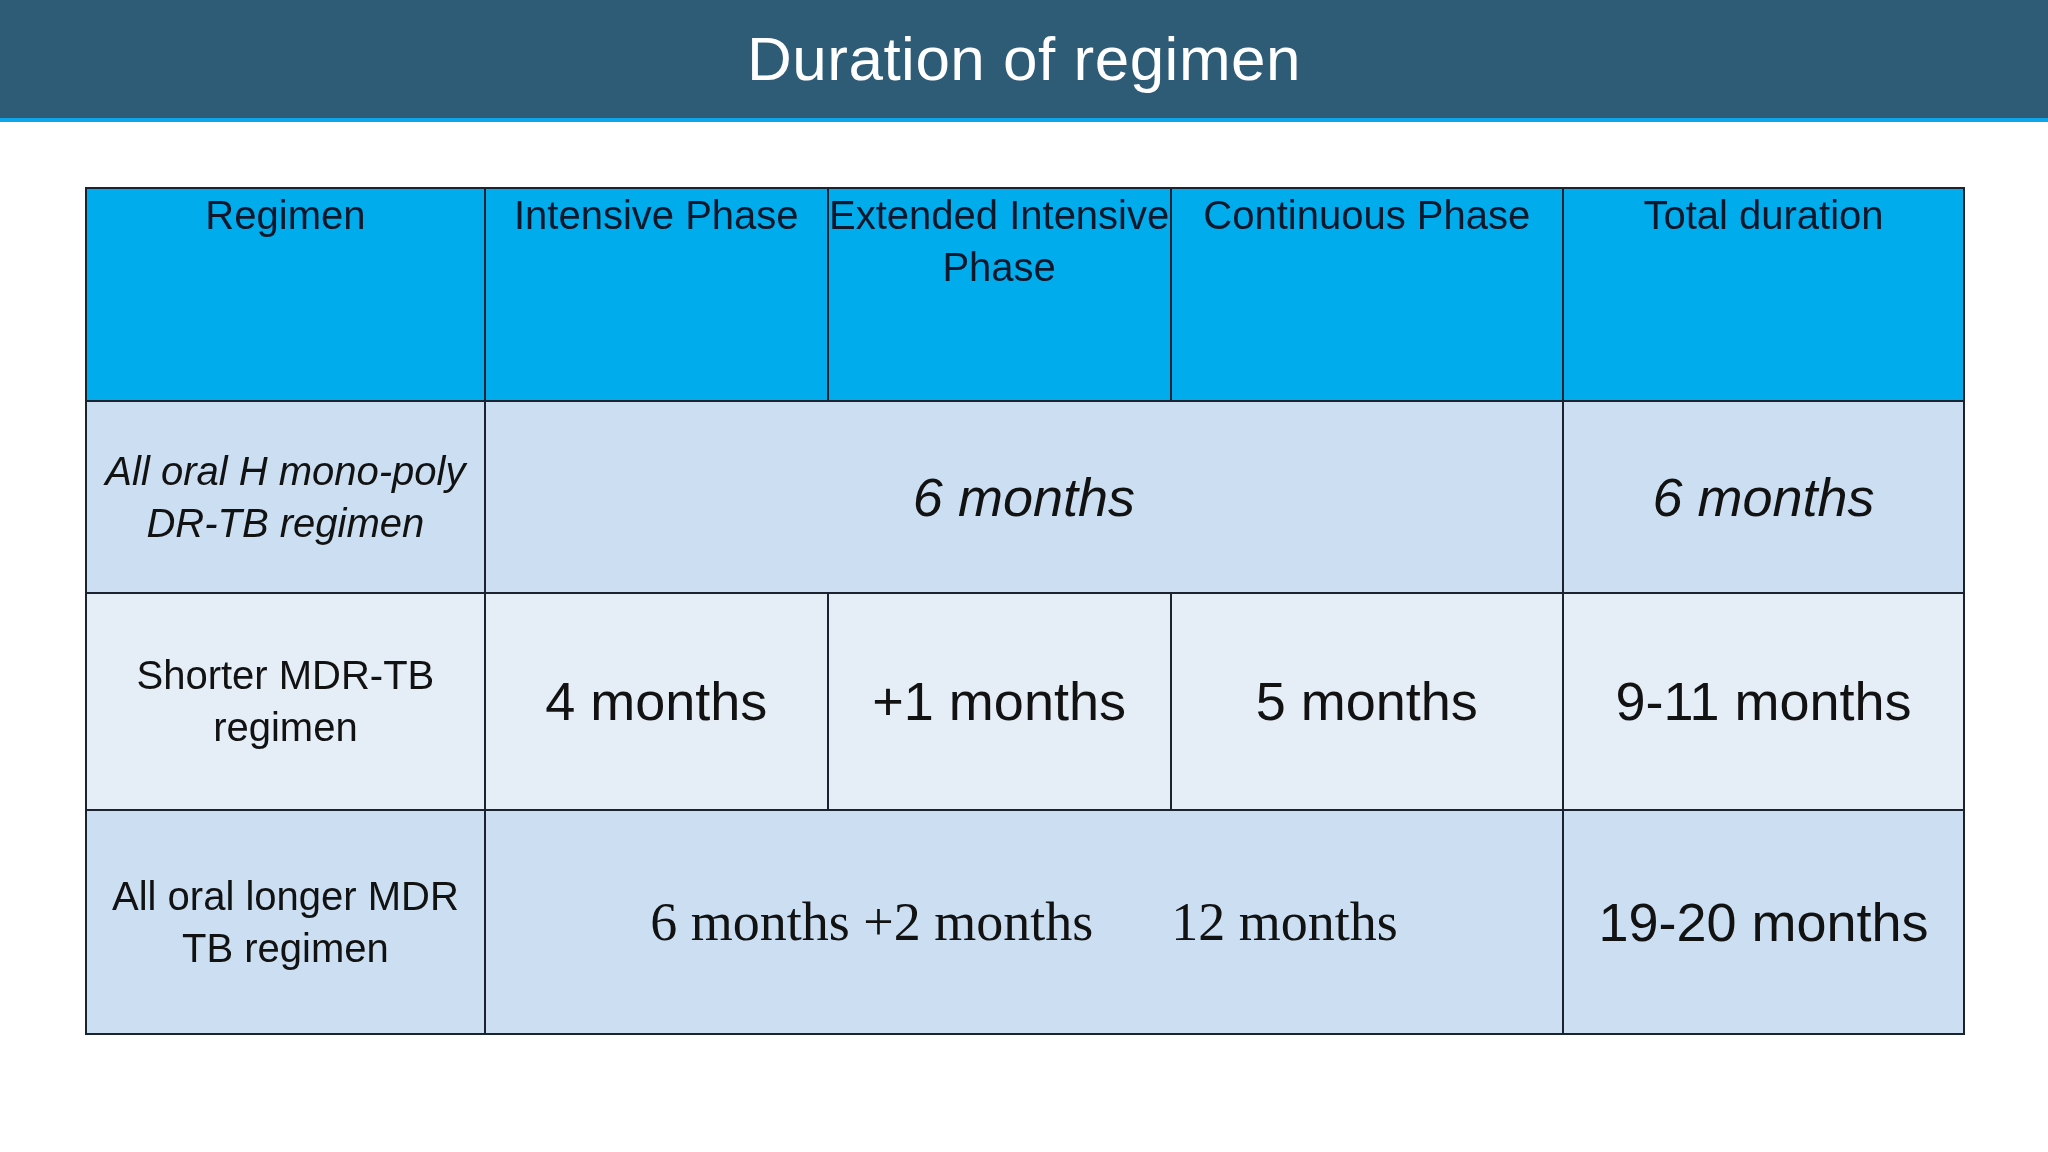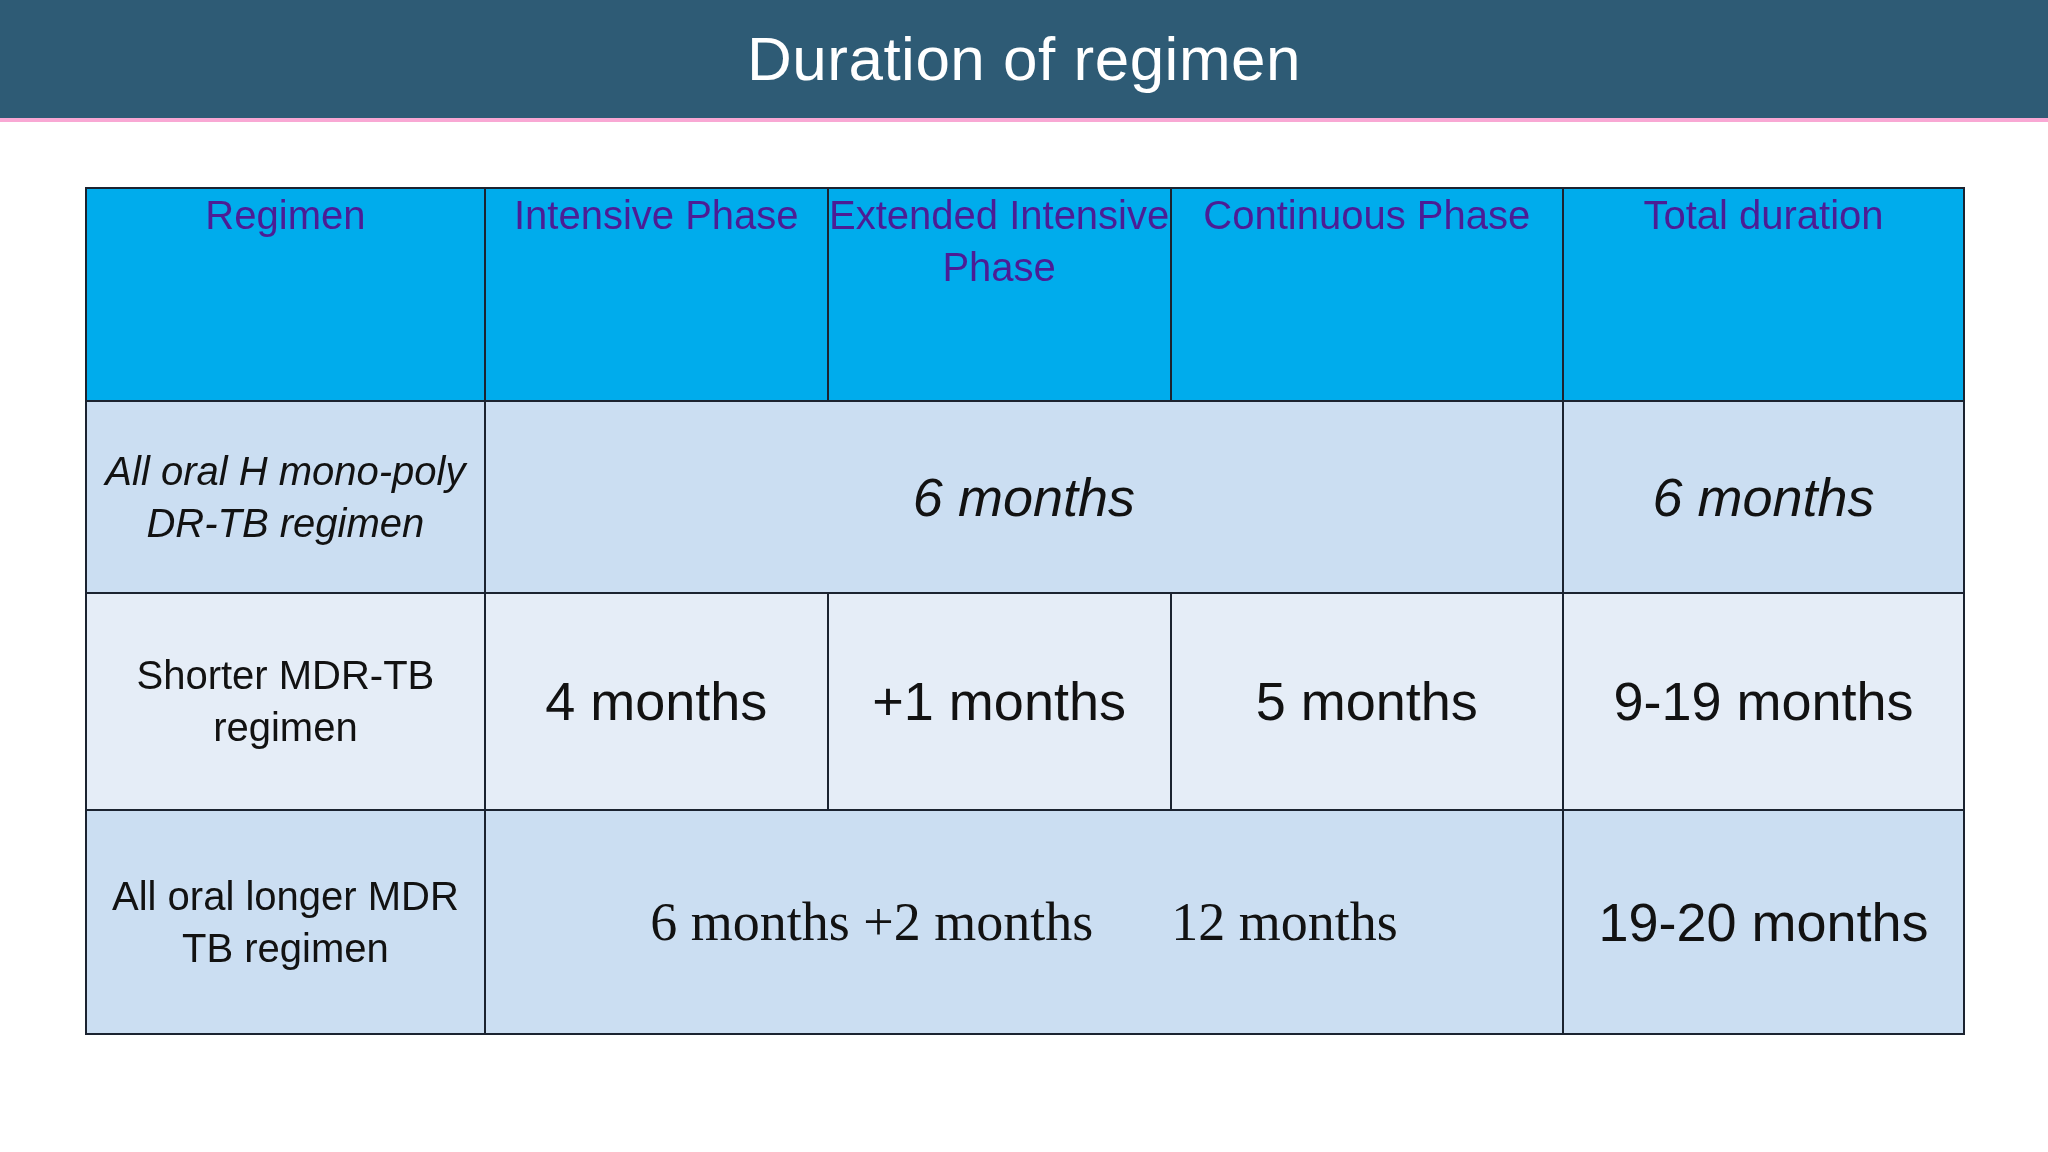--- a/index.html
+++ b/index.html
@@ -16,21 +16,21 @@
   }
 
   
   .title-band {
     position: absolute;
     left: 0;
     top: 0;
     width: 2048px;
     height: 122px;
     background: #2E5B75;
-    border-bottom: 4px solid #f9a8d4;
+    border-bottom: 4px solid #0ea5e9;
     box-sizing: border-box;
     display: flex;
     align-items: center;
     justify-content: center;
   }
   .title-band .title-text {
     color: #ffffff;
     font-size: 62px;
     font-weight: 400;
     letter-spacing: 0.5px;
@@ -66,21 +66,21 @@
   col.c-regimen  { width: 378px; }
   col.c-intensive{ width: 325px; }
   col.c-extended { width: 325px; }
   col.c-continuous{ width: 372px; }
   col.c-total    { width: 380px; }
 
   
   thead tr { height: 213px; }
   thead th {
     background: #00ACEC;
-    color: #4c1d95;
+    color: #0f172a;
     font-size: 40px;
     line-height: 1.3;
     vertical-align: top;
     padding-top: 18px;
     font-weight: 400;
   }
 
   
   tbody td {
     font-size: 54px;
@@ -140,21 +140,21 @@
         <td class="label-cell">All oral H mono-poly DR-TB regimen</td>
         <td colspan="3">6 months</td>
         <td>6 months</td>
       </tr>
 
       <tr class="row-2">
         <td class="label-cell">Shorter MDR-TB regimen</td>
         <td>4 months</td>
         <td>+1 months</td>
         <td>5 months</td>
-        <td>9-19 months</td>
+        <td>9-11 months</td>
       </tr>
 
       <tr class="row-3">
         <td class="label-cell">All oral longer MDR TB regimen</td>
         <td colspan="3" class="phases-merged">
           <span class="phases-inline">6 months +2 months</span><span class="phases-gap"></span><span class="phases-inline">12 months</span>
         </td>
         <td>19-20  months</td>
       </tr>
     </tbody>

